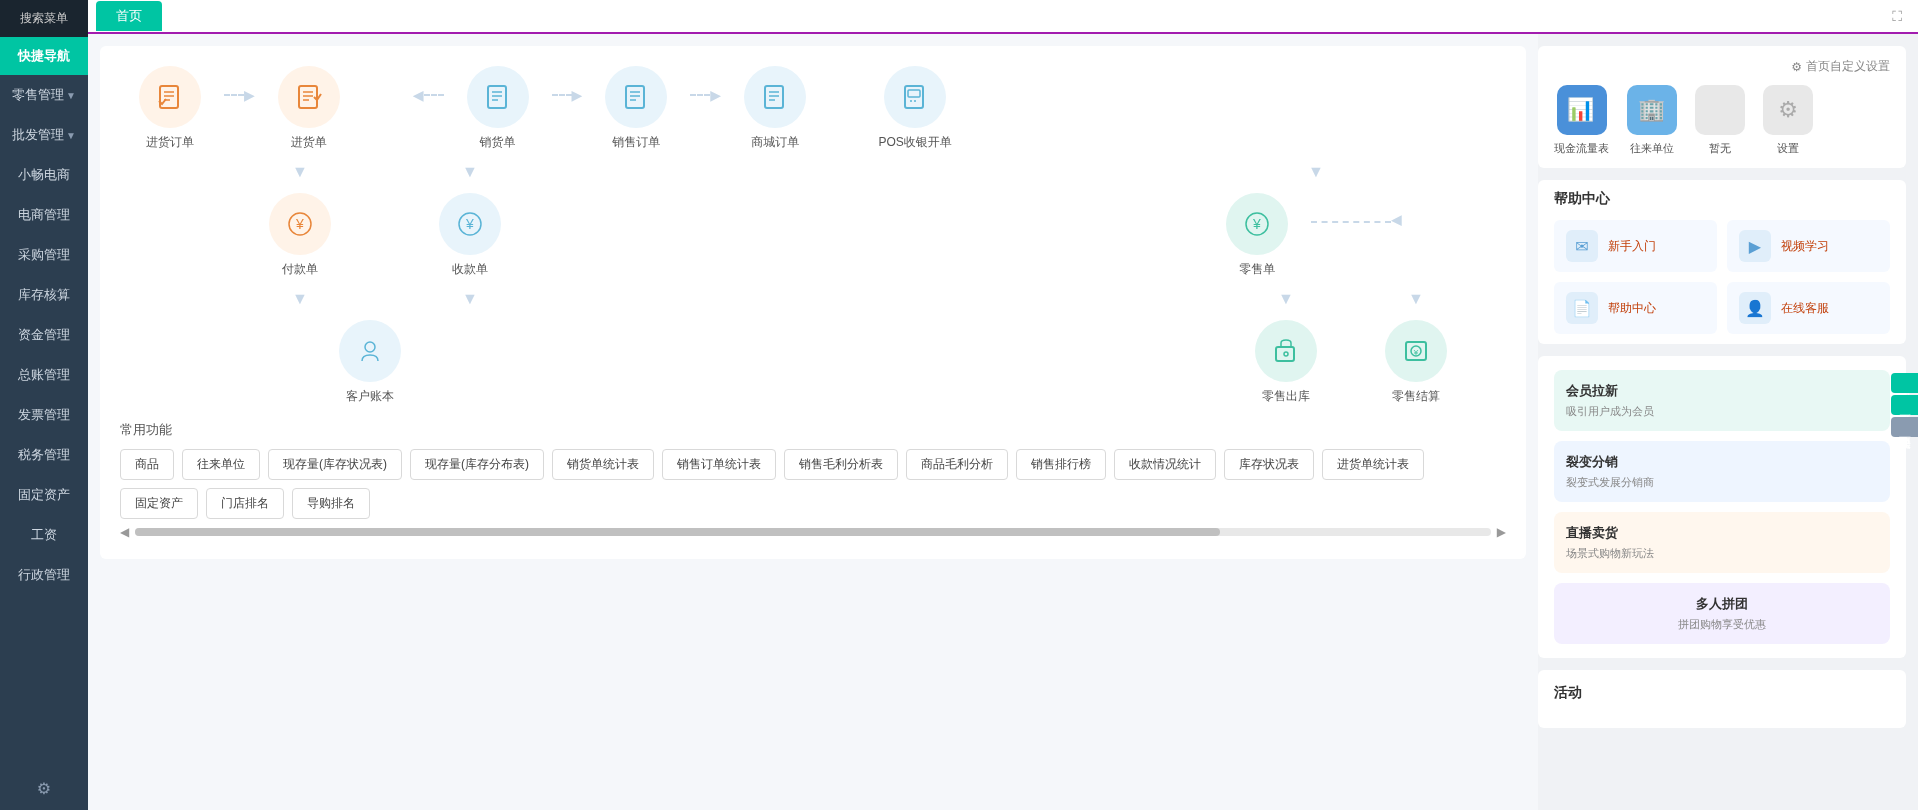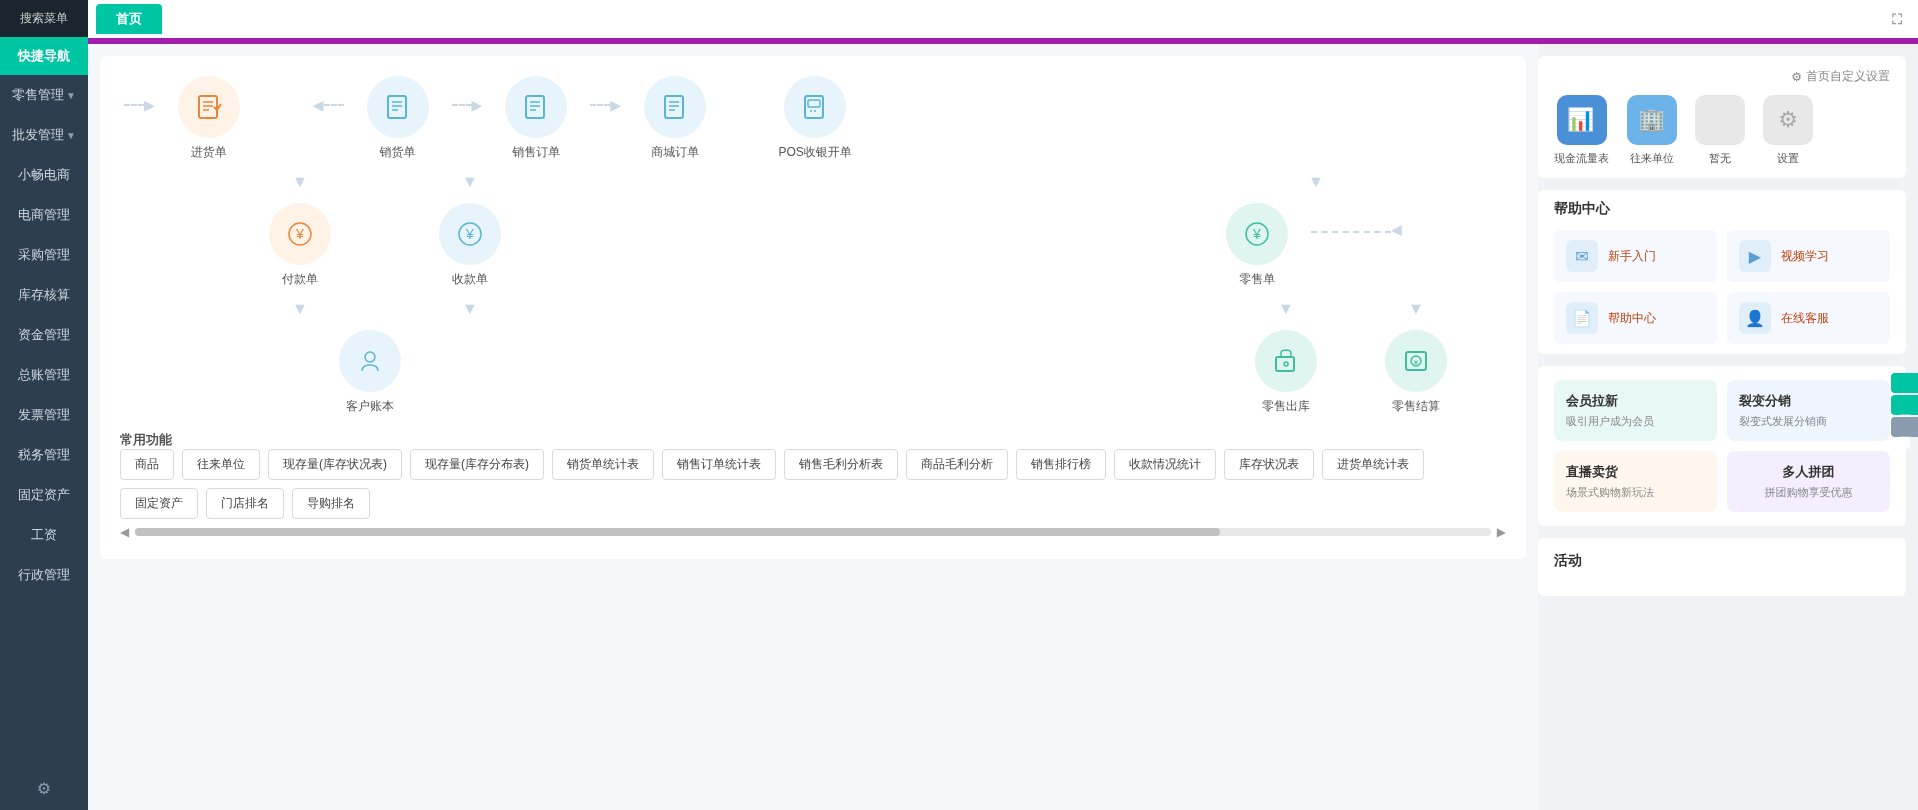--- a/index.html
+++ b/index.html
@@ -56,26 +56,25 @@
     .main {
       flex: 1;
       display: flex;
       flex-direction: column;
       overflow: hidden;
     }
 
     
     .tab-bar {
       background: #fff;
-      border-bottom: 6px solid #a21caf;
-      display: flex;
-      align-items: center;
-      height: 44px;
+      border-bottom: 2px solid #a21caf;
+      display: flex;
+      align-items: center;
+      height: 34px;
       padding: 0 8px;
-      font-weight: bold;
     }
     .tab-item {
       padding: 6px 20px;
       font-size: 13px;
       cursor: pointer;
       border-radius: 4px 4px 0 0;
     }
     .tab-item.active {
       background: #00c5a3;
       color: #fff;
@@ -167,21 +166,22 @@
       width: 100px;
     }
 
     
     .common-functions {
       margin-top: 16px;
     }
     .common-title {
       font-size: 13px;
       color: #555;
-      font-weight: 700;
+      margin-bottom: 10px;
+      font-weight: 400;
     }
     .func-buttons {
       display: flex;
       flex-wrap: wrap;
       gap: 8px;
     }
     .func-btn {
       border: 1px solid #d9d9d9;
       background: #fff;
       border-radius: 4px;
@@ -337,21 +337,21 @@
       align-items: center;
       margin-bottom: 12px;
     }
     .marketing-more {
       font-size: 12px;
       color: #00c5a3;
       cursor: pointer;
     }
     .marketing-grid {
       display: grid;
-      grid-template-columns: 1fr 1fr;
+      grid-template-columns: 1fr;
       gap: 10px;
     }
     .marketing-item {
       background: #f0f8ff;
       border-radius: 8px;
       padding: 12px;
       cursor: pointer;
     }
     .marketing-item-title {
       font-size: 13px;
@@ -469,20 +469,32 @@
   </div>
 
   <div class="content">
 
     <div class="main-panel">
       <div class="flow-card">
 
         <div class="flow-diagram">
           <div class="flow-row">
 
+            <div class="flow-node">
+              <div class="flow-circle orange">
+                <svg width="28" height="28" viewBox="0 0 28 28">
+                    <rect x="4" y="3" width="18" height="22" rx="2" fill="none" stroke="#e8863a" stroke-width="2"></rect>
+                    <line x1="8" y1="9" x2="18" y2="9" stroke="#e8863a" stroke-width="1.5"></line>
+                    <line x1="8" y1="13" x2="18" y2="13" stroke="#e8863a" stroke-width="1.5"></line>
+                    <line x1="8" y1="17" x2="14" y2="17" stroke="#e8863a" stroke-width="1.5"></line>
+                    <polyline points="3,18 6,21 10,16" fill="none" stroke="#e8863a" stroke-width="2"></polyline>
+                  </svg>
+              </div>
+              <span class="flow-label">进货订单</span>
+            </div>
 
             <div class="flow-arrow">
               <div class="dashed-line"></div>
               <span class="arrow-head">▶</span>
             </div>
 
             <div class="flow-node">
               <div class="flow-circle orange">
                 <svg width="28" height="28" viewBox="0 0 28 28">
                     <rect x="4" y="3" width="18" height="22" rx="2" fill="none" stroke="#e8863a" stroke-width="2"></rect>

